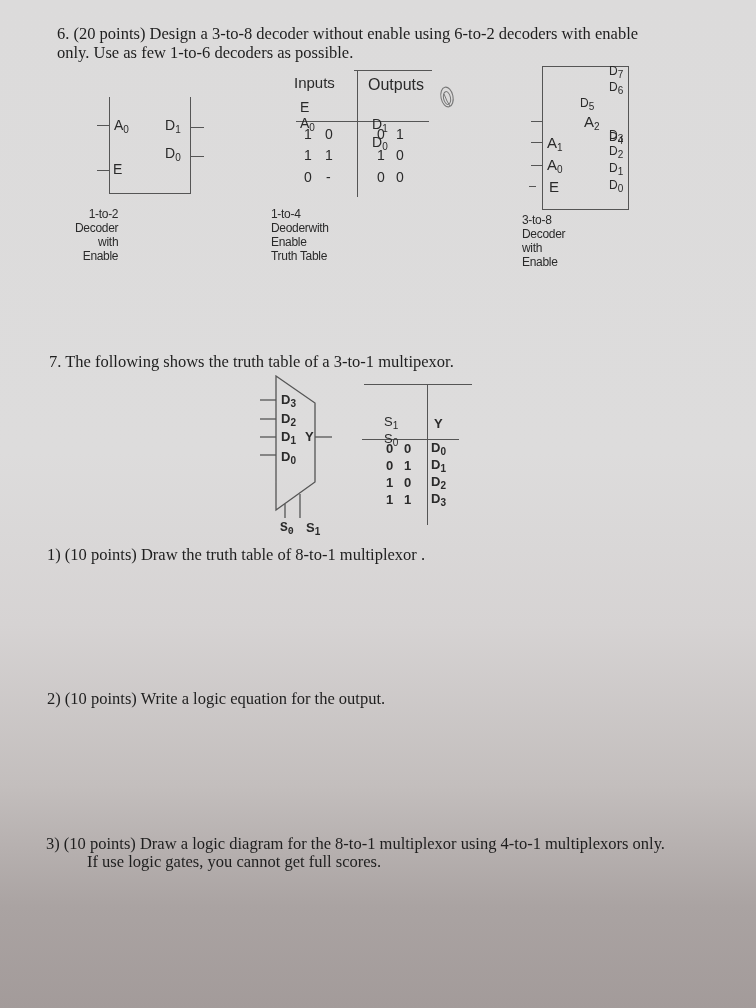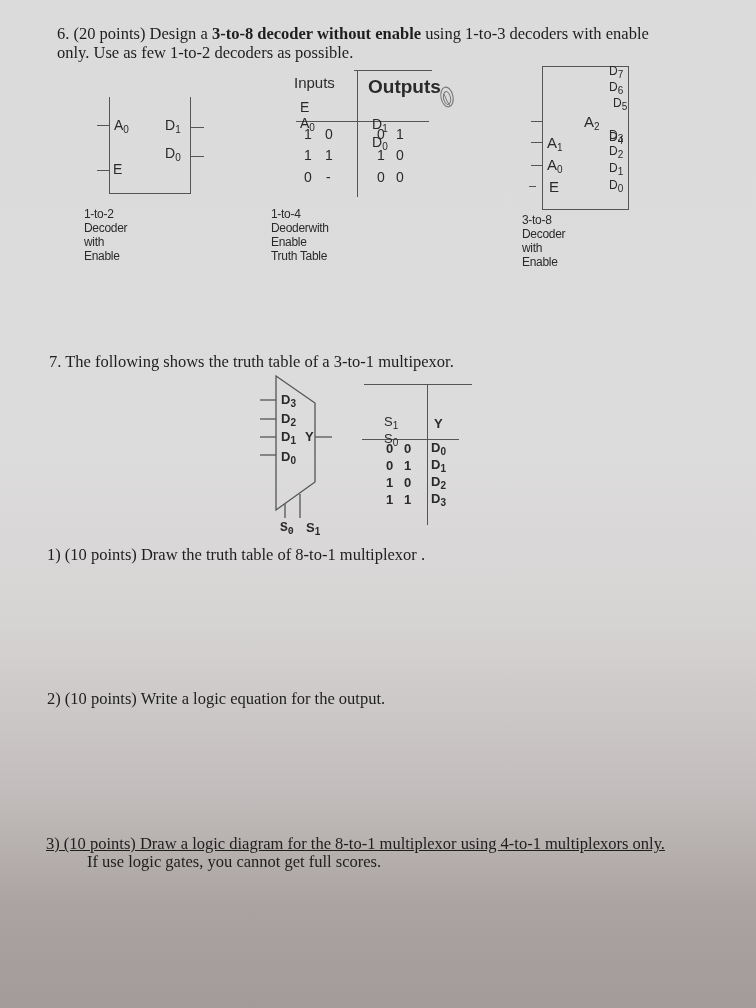--- a/index.html
+++ b/index.html
@@ -3,62 +3,62 @@
 <meta charset="utf-8">
 <style>
   html, body { margin: 0; padding: 0; }
   body {
     width: 756px; height: 1008px; overflow: hidden; position: relative;
     background: linear-gradient(180deg, #dcdbdb 0%, #dddcdc 45%, #d6d3d3 62%, #c3bebd 78%, #aaa3a2 90%, #a39b9a 100%);
     font-family: "Liberation Serif", serif; color: #1e1e1e;
   }
   .abs { position: absolute; }
   .q-text { font-size: 16.5px; line-height: 19px; }
-  .q-text b { font-weight: bold; margin-top: 27px; }
+  .q-text b { font-weight: normal; margin-top: 27px; }
   .box { border: 1.3px solid #555; position: absolute; }
   .wire { position: absolute; background: #555; height: 1.3px; }
   .vwire { position: absolute; background: #555; width: 1.3px; }
   .lbl { position: absolute; font-family: "Liberation Sans", sans-serif; font-size: 14px; color: #2a2a2a; line-height: 1; }
   .lbl sub { font-size: 10px; vertical-align: -3px; }
   .caption { position: absolute; font-family: "Liberation Sans", sans-serif; font-size: 12px; color: #2a2a2a; letter-spacing: -0.3px; }
   .tt-cell { position: absolute; font-family: "Liberation Sans", sans-serif; font-size: 14px; color: #2a2a2a; }
   .tt-cell sub { font-size: 10px; vertical-align: -3px; }
 </style>
 </head>
 <body>
 
 <div class="abs q-text" style="left:57px; top:24px; width:660px;">
   <span>6.</span>
   <span>(20 points)</span>
   <span>Design a</span>
   <b>3-to-8 decoder without enable</b>
-  <span>using 1-to-3 decoders with enable</span>
+  <span>using 6-to-2 decoders with enable</span>
 </div>
-<div class="abs q-text" style="left:57px; top:43px;">only. Use as few 1-to-2 decoders as possible.</div>
+<div class="abs q-text" style="left:57px; top:43px;">only. Use as few 1-to-6 decoders as possible.</div>
 
 <div class="abs" style="left:0; top:0;">
   <div class="box" style="left:109px; top:97px; width:80px; height:96px; border-top:none;"></div>
   <div class="wire" style="left:97px; top:125px; width:13px;"></div>
   <div class="wire" style="left:97px; top:170px; width:13px;"></div>
   <div class="wire" style="left:190px; top:127px; width:14px;"></div>
   <div class="wire" style="left:190px; top:156px; width:14px;"></div>
   <div class="lbl" style="left:114px; top:118px;"><span>A</span><sub>0</sub></div>
   <div class="lbl" style="left:113px; top:162px;"><span>E</span></div>
   <div class="lbl" style="left:165px; top:118px;"><span>D</span><sub>1</sub></div>
   <div class="lbl" style="left:165px; top:146px;"><span>D</span><sub>0</sub></div>
-  <div class="caption" style="left:84px; top:207px;">1-to-2 Decoder with Enable</div>
+  <div class="caption" style="left:75px; top:207px;text-align:right;">1-to-2 Decoder with Enable</div>
 </div>
 
 <div class="abs" style="left:0; top:0;">
   <div class="wire" style="left:454px; top:69px; width:0;"></div>
   <div class="wire" style="left:354px; top:70px; width:78px;"></div>
   <div class="vwire" style="left:357px; top:70px; height:127px;"></div>
   <div class="wire" style="left:296px; top:121px; width:133px;"></div>
   <div class="tt-cell" style="left:294px; top:74px; font-size:15px;">Inputs</div>
-  <div class="tt-cell" style="left:368px; top:76px; font-size:19px;font-weight:bold;">Outputs</div>
+  <div class="tt-cell" style="left:368px; top:76px; font-size:16px;">Outputs</div>
   <div class="tt-cell" style="left:300px; top:99px;"><span>E</span> <span>A</span><sub>0</sub></div>
   <div class="tt-cell" style="left:372px; top:116px;"><span>D</span><sub>1</sub> <span>D</span><sub>0</sub></div>
 
   <div class="tt-cell" style="left:304px; top:126px;">1</div>
   <div class="tt-cell" style="left:325px; top:126px;">0</div>
   <div class="tt-cell" style="left:377px; top:126px;">0</div>
   <div class="tt-cell" style="left:396px; top:126px;">1</div>
 
   <div class="tt-cell" style="left:304px; top:147px;">1</div>
   <div class="tt-cell" style="left:325px; top:147px;">1</div>
@@ -85,21 +85,21 @@
   <div class="wire" style="left:531px; top:142px; width:12px;"></div>
   <div class="wire" style="left:531px; top:165px; width:12px;"></div>
   <div class="wire" style="left:529px; top:186px; width:7px;"></div>
   <div class="lbl" style="left:547px; top:114px; font-size:15px;margin-left:37px;"><span>A</span><sub>2</sub></div>
   <div class="lbl" style="left:547px; top:135px; font-size:15px;"><span>A</span><sub>1</sub></div>
   <div class="lbl" style="left:547px; top:157px; font-size:15px;"><span>A</span><sub>0</sub></div>
   <div class="lbl" style="left:549px; top:179px; font-size:15px;"><span>E</span></div>
 
   <div class="lbl" style="left:609px; top:65px; font-size:12px;"><span>D</span><sub>7</sub></div>
   <div class="lbl" style="left:609px; top:81px; font-size:12px;"><span>D</span><sub>6</sub></div>
-  <div class="lbl" style="left:613px; top:97px; font-size:12px;"><span>D</span><sub>5</sub></div>
+  <div class="lbl" style="left:580px; top:97px; font-size:12px;"><span>D</span><sub>5</sub></div>
   <div class="lbl" style="left:609px; top:131px; font-size:12px;"><span>D</span><sub>4</sub></div>
   <div class="lbl" style="left:609px; top:129px; font-size:12px;"><span>D</span><sub>3</sub></div>
   <div class="lbl" style="left:609px; top:145px; font-size:12px;"><span>D</span><sub>2</sub></div>
   <div class="lbl" style="left:609px; top:162px; font-size:12px;"><span>D</span><sub>1</sub></div>
   <div class="lbl" style="left:609px; top:179px; font-size:12px;"><span>D</span><sub>0</sub></div>
   <div class="caption" style="left:522px; top:213px;">3-to-8 Decoder with Enable</div>
 </div>
 
 <div class="abs q-text" style="left:49px; top:352px;">
   <span>7.</span>
@@ -143,14 +143,14 @@
   <div class="tt-cell" style="left:404px; top:475px; font-weight:bold; font-size:13px;">0</div>
   <div class="tt-cell" style="left:431px; top:474px; font-weight:bold; font-size:13px;"><span>D</span><sub>2</sub></div>
 
   <div class="tt-cell" style="left:386px; top:492px; font-weight:bold; font-size:13px;">1</div>
   <div class="tt-cell" style="left:404px; top:492px; font-weight:bold; font-size:13px;">1</div>
   <div class="tt-cell" style="left:431px; top:491px; font-weight:bold; font-size:13px;"><span>D</span><sub>3</sub></div>
 </div>
 
 <div class="abs q-text" style="left:47px; top:545px;">1) (10 points) Draw the truth table of 8-to-1 multiplexor .</div>
 <div class="abs q-text" style="left:47px; top:689px;">2) (10 points) Write a logic equation for the output.</div>
-<div class="abs q-text" style="left:46px; top:834px;text-decoration:underline;">3) (10 points)  Draw a logic diagram for the 8-to-1 multiplexor using 4-to-1 multiplexors only.</div>
+<div class="abs q-text" style="left:46px; top:834px;">3) (10 points)  Draw a logic diagram for the 8-to-1 multiplexor using 4-to-1 multiplexors only.</div>
 <div class="abs q-text" style="left:46px; top:852px;margin-left:41px;">If use logic gates, you cannot get full scores.</div>
 
 </body></html>

